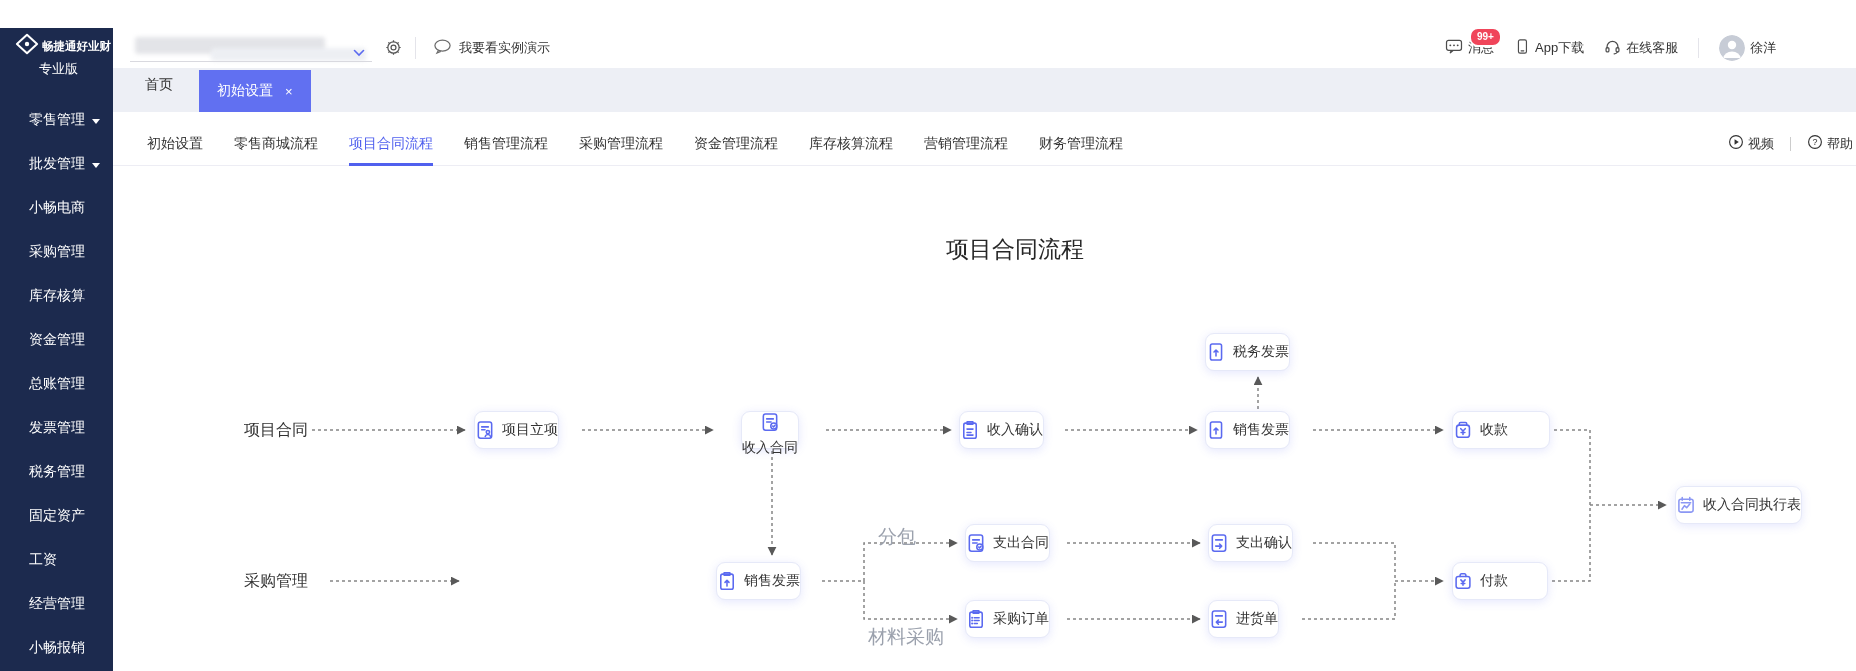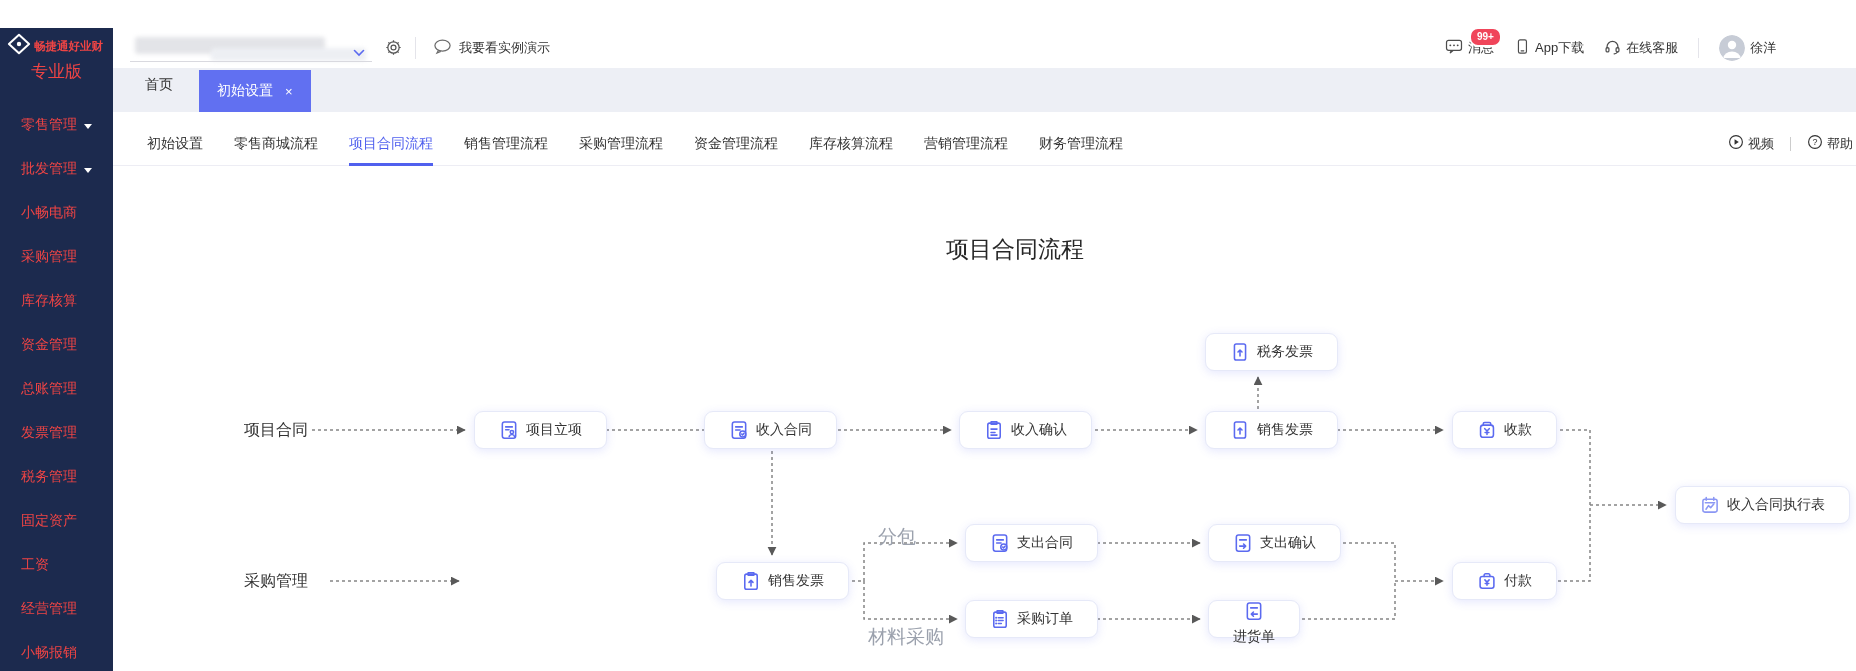--- a/index.html
+++ b/index.html
@@ -1,25 +1,25 @@
 <!DOCTYPE html>
 <html><head>
 <meta charset="utf-8">
 <style>
   * { margin:0; padding:0; box-sizing:border-box; }
   html,body { width:1856px; height:671px; overflow:hidden; background:#fff;
     font-family:"Liberation Sans","DejaVu Sans",sans-serif; }
   body { position:relative; }
 
   
-  .sidebar { position:absolute; left:0; top:28px; width:113px; bottom:0; background:#1c2a4e; color:#ef4444; z-index:5; }
+  .sidebar { position:absolute; left:0; top:28px; width:113px; bottom:0; background:#1c2a4e; color:#ffffff; z-index:5;padding-left:8px; }
   .logo { padding:5px 5px 0 7px; }
   .logo-row { display:flex; align-items:center; gap:3px; }
   .brand-name { font-size:11.5px; font-weight:bold; white-space:nowrap; letter-spacing:0; }
-  .edition { font-size:17px; margin:1px 0 0 24px; }
+  .edition { font-size:13px; margin:1px 0 0 24px; }
   .nav { margin-top:20px; }
   .nav-item { height:44px; display:flex; align-items:center; padding-left:21px; font-size:14px; gap:7px; cursor:pointer; white-space:nowrap; }
   .caret-down { width:0; height:0; border-left:4px solid transparent; border-right:4px solid transparent; border-top:5px solid #fff; margin-top:2px; }
 
   
   .header { position:absolute; left:113px; top:28px; right:0; height:40px; background:#fff; z-index:4; }
   .blur1 { position:absolute; left:22px; top:9px; width:190px; height:17px; background:#e3e4e8; border-radius:3px; filter:blur(2px); }
   .blur2 { position:absolute; left:98px; top:20px; width:155px; height:13px; background:#edeff3; border-radius:3px; filter:blur(2px); }
   .select-line { position:absolute; left:17px; top:33px; width:242px; border-top:1px solid #d9d9df; }
   .chevron { position:absolute; left:240px; top:15px; cursor:pointer; }
@@ -46,21 +46,21 @@
   .subnav-item.active::after { content:""; position:absolute; left:0; right:0; bottom:0; height:3px; background:#5060ee; }
   .subnav-right { position:absolute; right:3px; top:0; height:100%; display:flex; align-items:center; gap:14px; font-size:13px; color:#333; }
   .subnav-right .vline { height:14px; border-left:1px solid #ccc; margin:0 2px; }
   .sn-link { display:flex; align-items:center; gap:4px; cursor:pointer; }
 
   
   .content { position:absolute; left:113px; top:166px; right:0; bottom:0; background:#fff; z-index:1; }
   .flow-title { position:absolute; left:812px; top:68px; width:180px; text-align:center; font-size:23px; color:#262626; font-weight:500; }
   .edges { position:absolute; left:0; top:0; }
   .node { position:absolute; height:38px; background:#fff; border:1px solid #e6e9f8; border-radius:9px;
-    box-shadow:0 2px 10px rgba(93,108,240,.16); display:flex; align-items:center; gap:7px; padding:0 24px;
+    box-shadow:0 2px 10px rgba(93,108,240,.16); display:flex; align-items:center; gap:7px; padding:0 0;
     font-size:14px; color:#333; white-space:nowrap; cursor:pointer; }
   .nicon { display:flex; align-items:center; }
   .lane-label { position:absolute; font-size:16px; color:#333; }
   .edge-label { position:absolute; font-size:19px; color:#9ba1ad; }
 </style>
 </head>
 <body>
 
 <div class="sidebar">
   <div class="logo">
@@ -284,21 +284,21 @@
       <span class="nicon">
         <svg width="20" height="20" viewBox="0 0 18 18" fill="none" stroke="#5b6af0" stroke-width="1.4" stroke-linecap="round" stroke-linejoin="round">
           <rect x="3" y="1.8" width="12" height="14.6" rx="2"></rect>
           <path d="M6 6.2h6M6 8.8h3"></path>
           <circle cx="11.6" cy="10.9" r="1.5"></circle>
           <path d="M9.2 14.9a2.5 2.5 0 0 1 4.8 0"></path>
         </svg>
       </span>
       <span>项目立项</span>
     </div>
-  <div class="node" style="left:591px;top:245px;">
+  <div class="node" style="left:628px;top:245px;flex-direction:column;">
       <span class="nicon">
         <svg width="20" height="20" viewBox="0 0 18 18" fill="none" stroke="#5b6af0" stroke-width="1.4" stroke-linecap="round" stroke-linejoin="round">
           <rect x="3" y="1.8" width="12" height="14.6" rx="2"></rect>
           <path d="M6 6.2h6M6 9h4"></path>
           <circle cx="12.4" cy="12.6" r="2.7"></circle>
           <path d="M11.4 12.6l.8.8 1.3-1.4"></path>
         </svg>
       </span>
       <span>收入合同</span>
     </div>
@@ -365,21 +365,21 @@
       <span class="nicon">
         <svg width="20" height="20" viewBox="0 0 18 18" fill="none" stroke="#5b6af0" stroke-width="1.4" stroke-linecap="round" stroke-linejoin="round">
           <rect x="3.4" y="2.8" width="11.2" height="13.6" rx="1.6"></rect>
           <path d="M6.4 1.5h5.2v2.4H6.4z"></path>
           <path d="M7.4 7.8h4.4M7.4 10.4h4.4M7.4 13h2.8"></path>
           <path d="M5.5 7.8h.01M5.5 10.4h.01M5.5 13h.01" stroke-width="1.8"></path>
         </svg>
       </span>
       <span>采购订单</span>
     </div>
-  <div class="node" style="left:1095px;top:434px;flex-direction:column;">
+  <div class="node" style="left:1095px;top:434px;">
       <span class="nicon">
         <svg width="20" height="20" viewBox="0 0 18 18" fill="none" stroke="#5b6af0" stroke-width="1.4" stroke-linecap="round" stroke-linejoin="round">
           <rect x="3" y="1.8" width="12" height="14.6" rx="2"></rect>
           <path d="M6 6.2h6M12 11.8H7M8.5 9.9l-1.9 1.9 1.9 1.9"></path>
         </svg>
       </span>
       <span>进货单</span>
     </div>
   <div class="node" style="left:1339px;top:396px;min-width:96px;">
       <span class="nicon">

